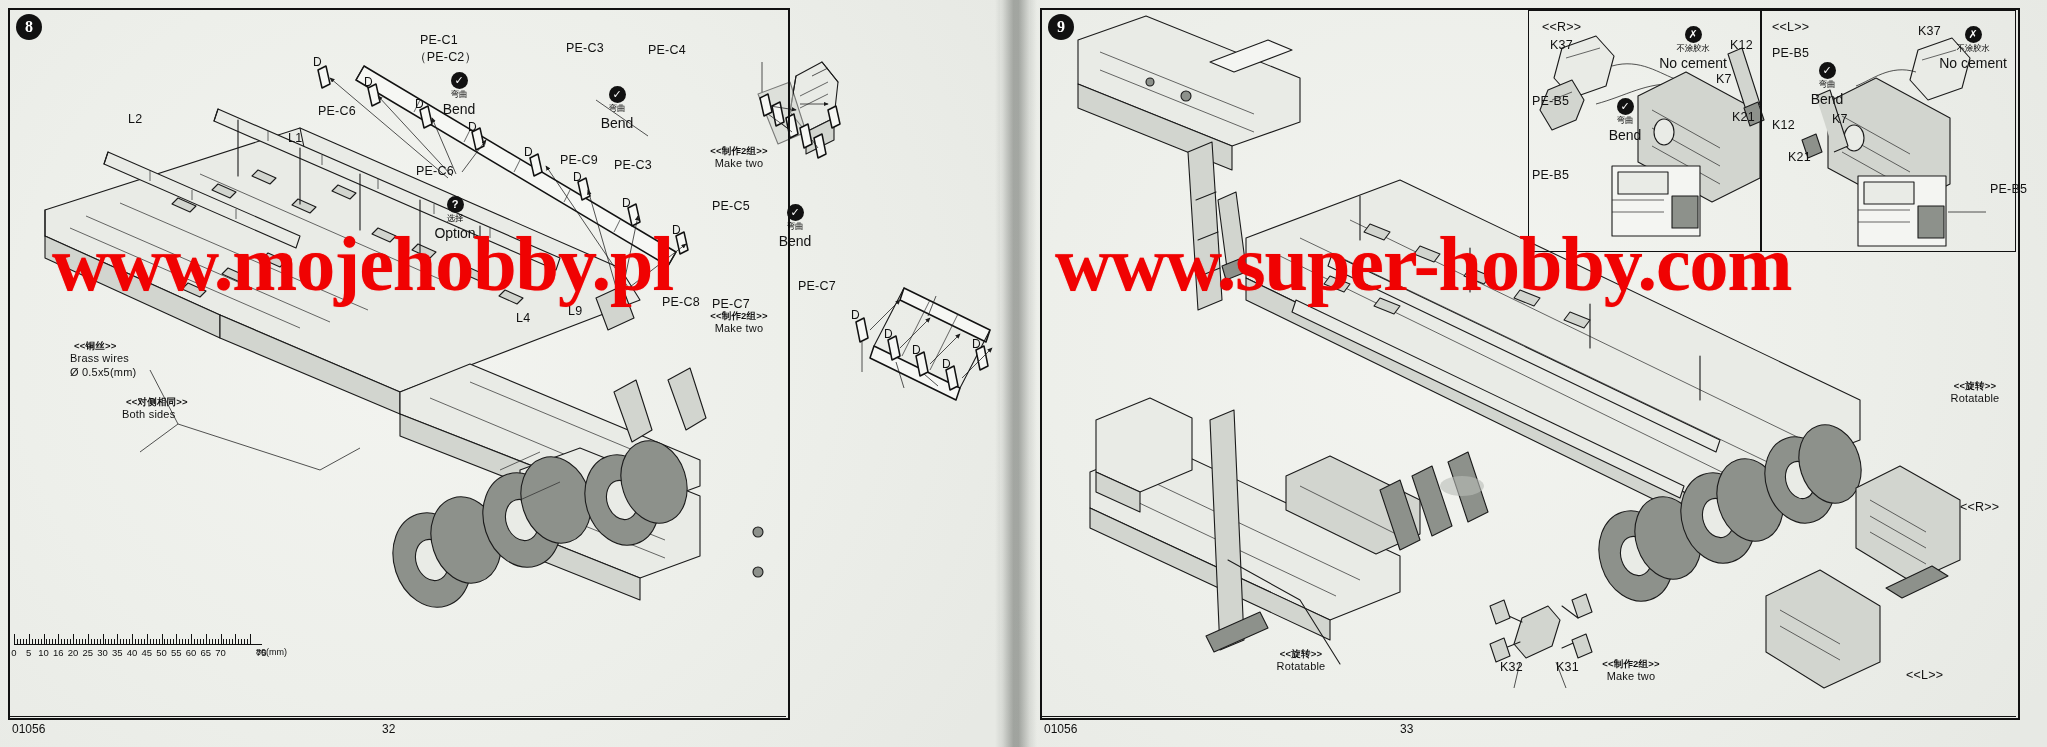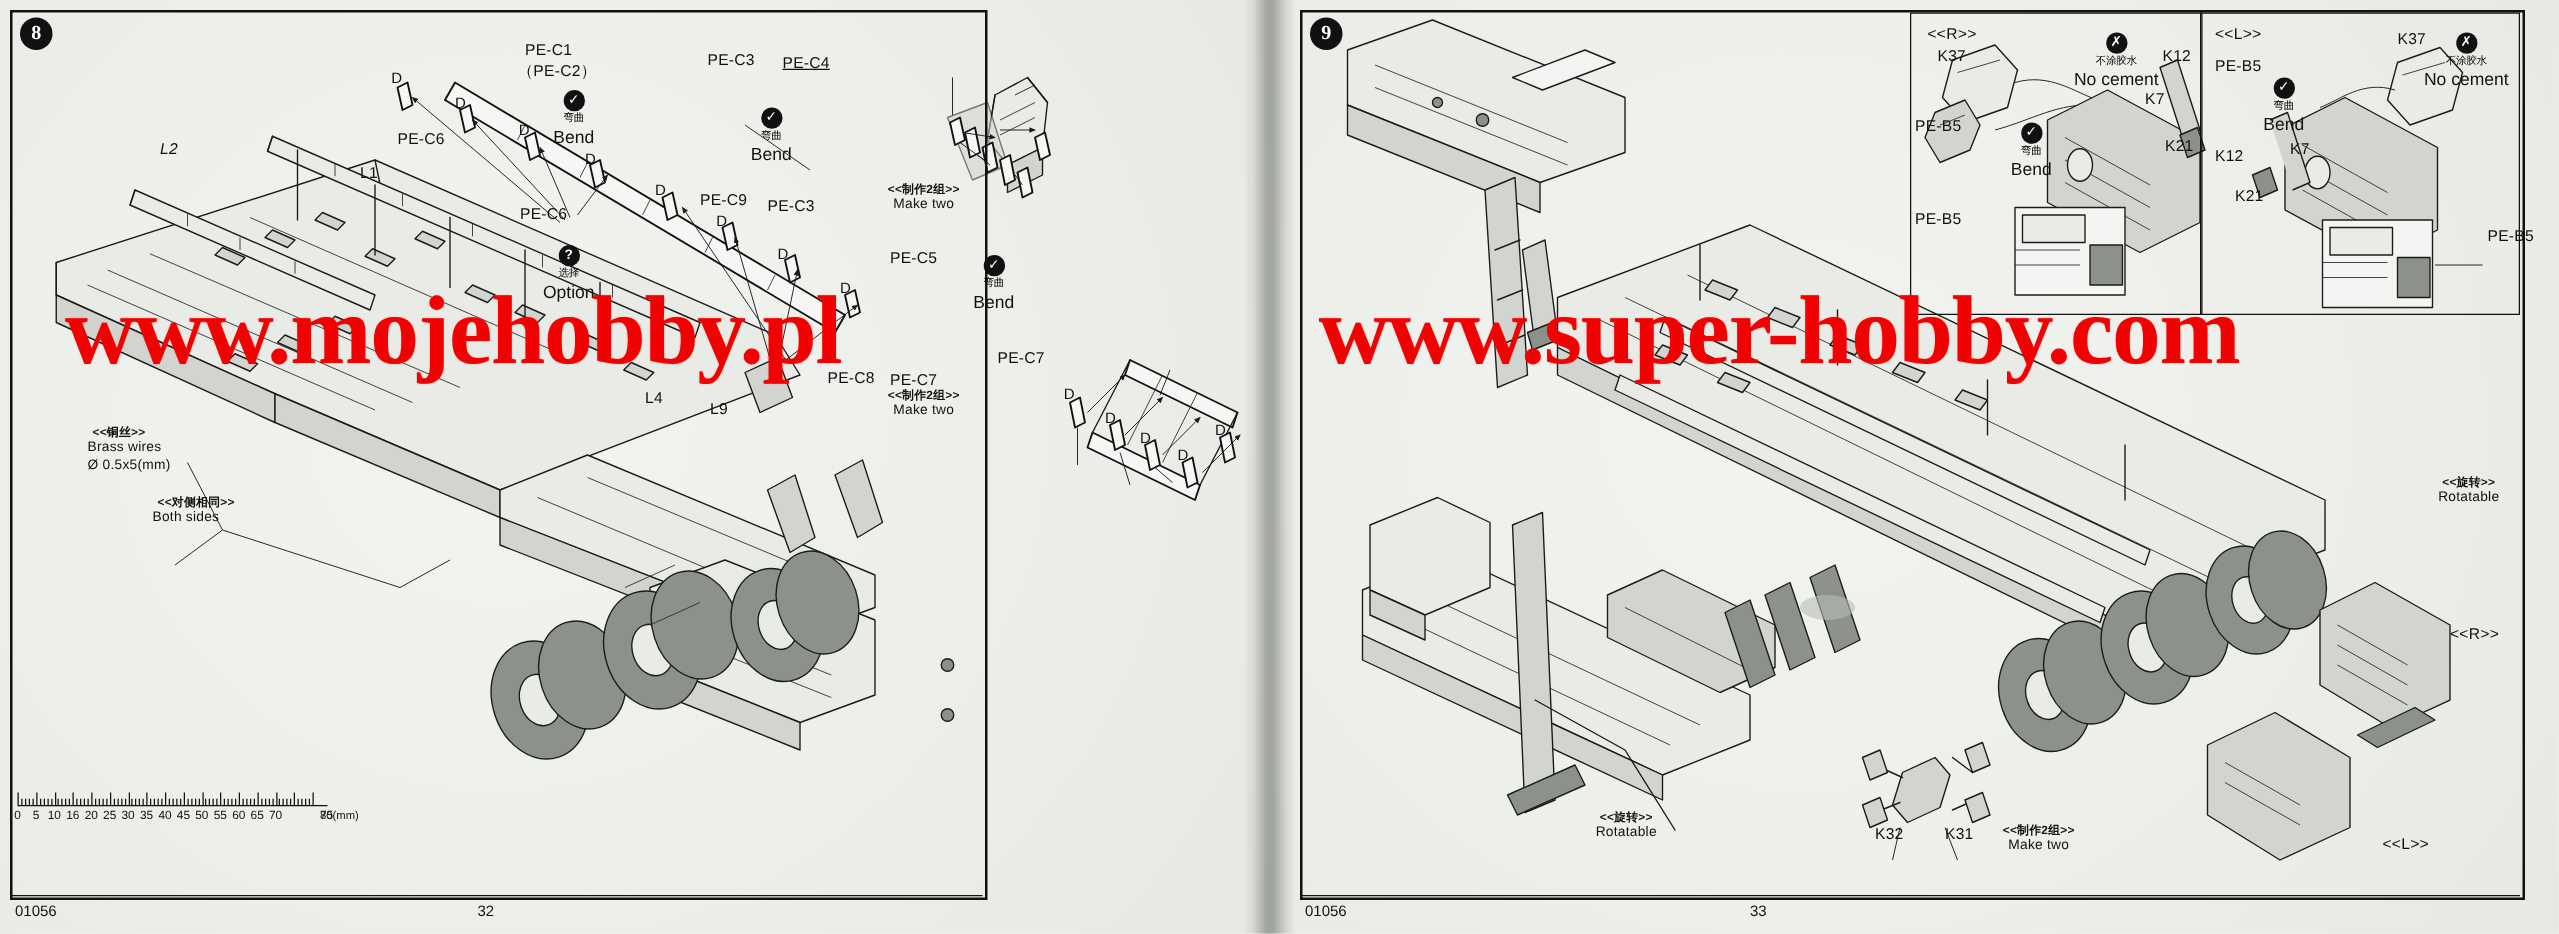--- a/index.html
+++ b/index.html
@@ -399,32 +399,32 @@
 </svg>
 
 <div class="frame" id="frame-left"></div>
 <div class="frame" id="frame-right"></div>
 <div class="subframe" style="left:1528px;top:10px;width:232px;height:240px;"></div>
 <div class="subframe" style="left:1760px;top:10px;width:254px;height:240px;"></div>
 
 <div class="stepnum" style="left:16px;top:14px;">8</div>
 <div class="stepnum" style="left:1048px;top:14px;">9</div>
 
-<div class="lbl" style="left:128px;top:112px;font-style:italic;">L2</div>
+<div class="lbl" style="left:128px;top:112px;">L2</div>
 <div class="lbl" style="left:288px;top:131px;">L1</div>
 <div class="lbl" style="left:516px;top:311px;">L4</div>
-<div class="lbl" style="left:568px;top:320px;">L9</div>
+<div class="lbl" style="left:568px;top:304px;">L9</div>
 
 <div class="lbl" style="left:420px;top:33px;">PE-C1</div>
 <div class="lbl" style="left:414px;top:49px;text-align:right;">（PE-C2）</div>
 <div class="lbl" style="left:318px;top:104px;">PE-C6</div>
 <div class="lbl" style="left:416px;top:164px;">PE-C6</div>
 
 <div class="lbl" style="left:566px;top:41px;">PE-C3</div>
-<div class="lbl" style="left:626px;top:43px;text-decoration:underline;">PE-C4</div>
+<div class="lbl" style="left:648px;top:43px;">PE-C4</div>
 <div class="lbl" style="left:560px;top:153px;">PE-C9</div>
 <div class="lbl" style="left:614px;top:158px;">PE-C3</div>
 
 <div class="lbl" style="left:712px;top:199px;">PE-C5</div>
 <div class="lbl" style="left:798px;top:279px;">PE-C7</div>
 <div class="lbl" style="left:712px;top:297px;">PE-C7</div>
 <div class="lbl" style="left:662px;top:295px;">PE-C8</div>
 
 <div class="lbl" id="dwrap" style="left:0;top:0;">
     <span class="lbl" style="left: 313px; top: 55px; position: absolute; font-size: 12px;">D</span>

